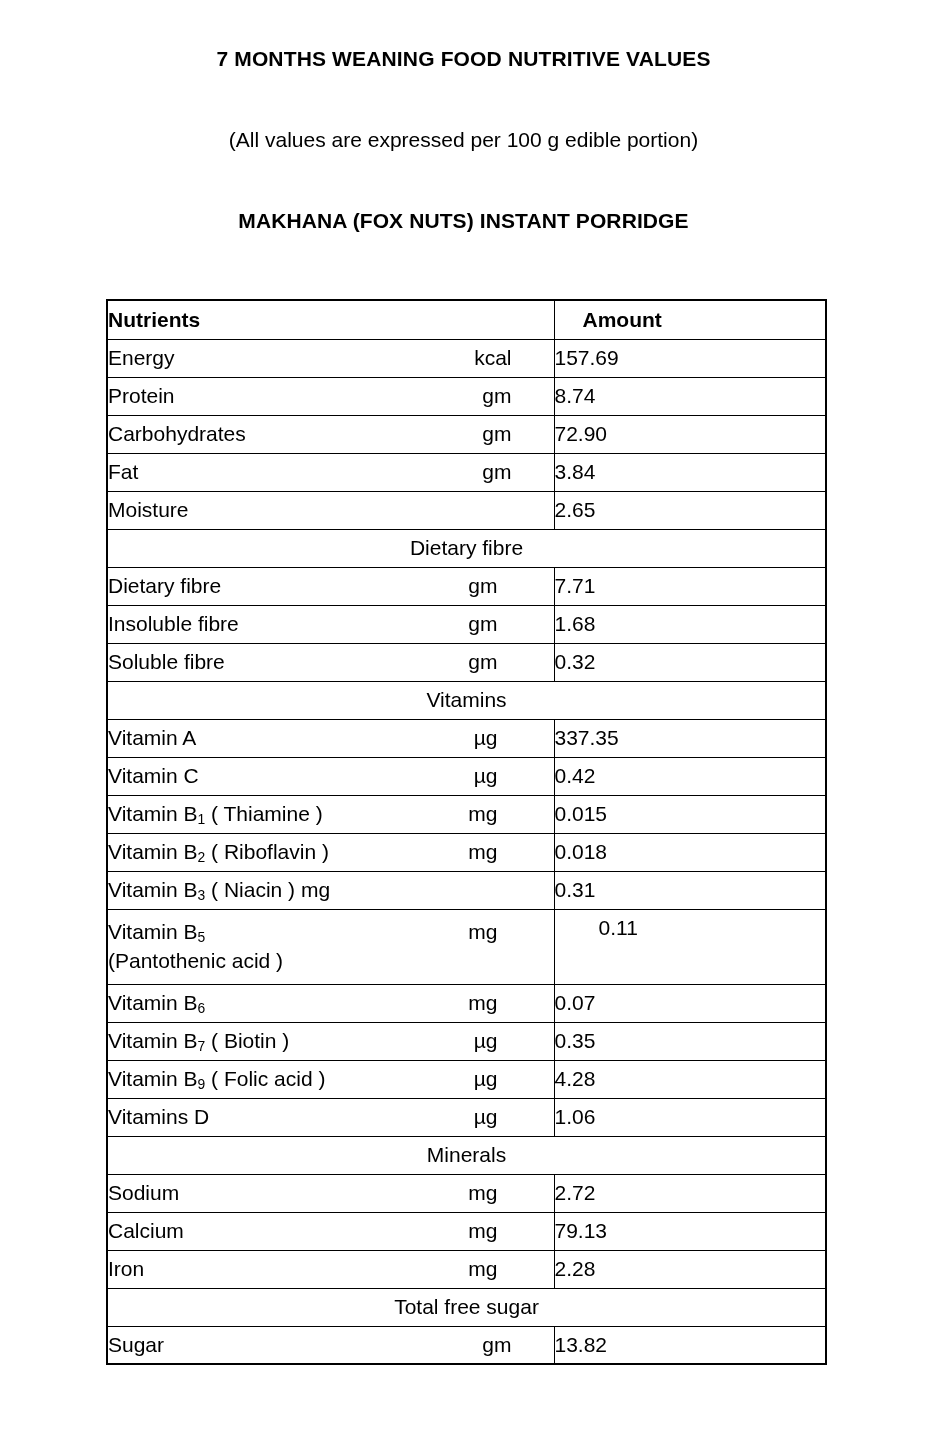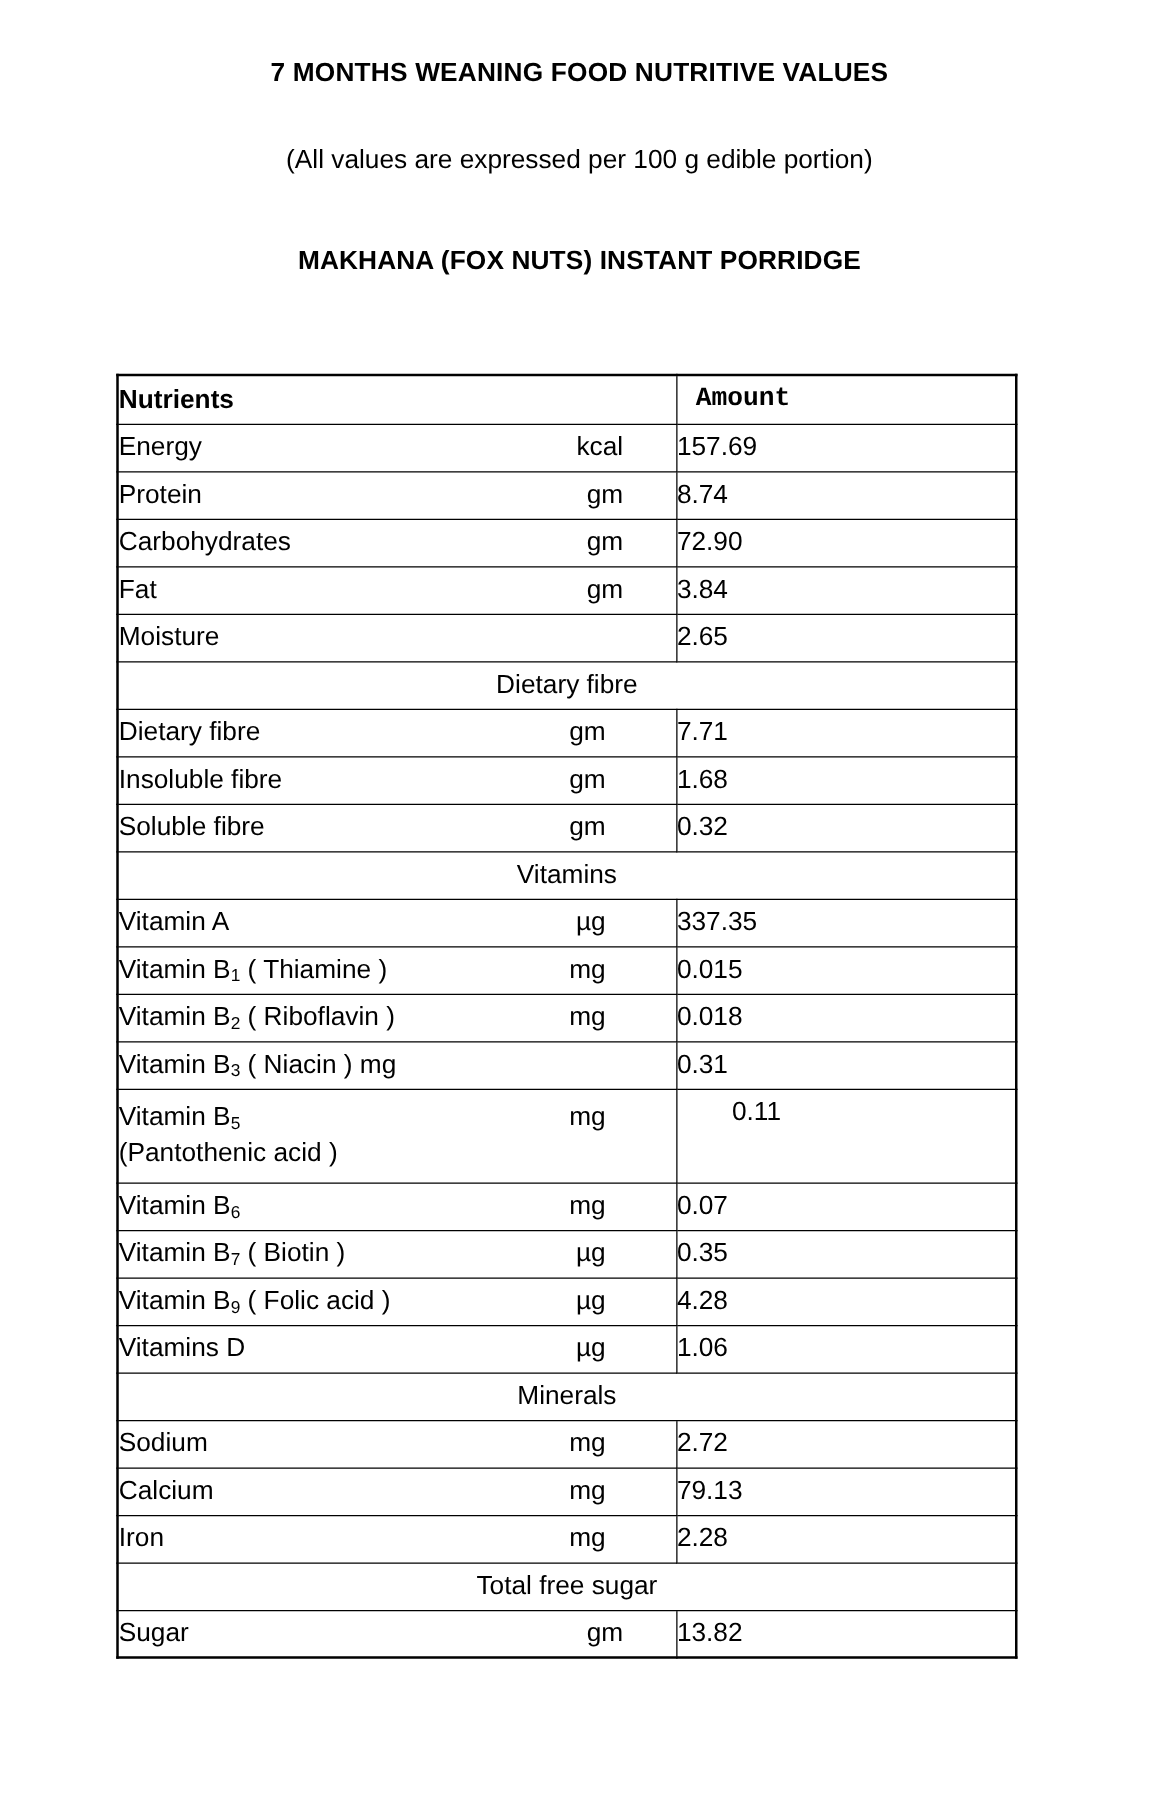--- a/index.html
+++ b/index.html
@@ -31,36 +31,36 @@
     font-size: 21px;
     font-weight: bold;
     letter-spacing: 0.15px;
     line-height: 1.2;
     margin: 0;
   }
   .doc-subtitle {
     font-size: 21px;
     font-weight: normal;
     line-height: 1.2;
-    margin: 0;
+    margin: 12px;
     padding-top: 44px;
   }
   .doc-product {
     font-size: 21px;
     font-weight: bold;
     line-height: 1.2;
     margin: 12px;
     padding-top: 44px;
     letter-spacing: 0.1px;
   }
 
   
   .table-wrap {
     position: absolute;
-    left: 93px;
+    left: 106px;
     top: 299px;
     width: 721px;
   }
   table.nutrition {
     border-collapse: collapse;
     width: 721px;
     table-layout: fixed;
     border: 2px solid #000;
   }
   table.nutrition td,
@@ -74,21 +74,21 @@
 
   .hdr-cell {
     height: 39px;
     font-size: 21px;
     font-weight: bold;
     text-align: left;
     padding-left: 14px;
     box-sizing: border-box;
     white-space: nowrap;
   }
-  .hdr-cell.amount { padding-left: 15px; font-family: Liberation Mono, monospace; }
+  .hdr-cell.amount { padding-left: 28px; }
 
   .row-cell {
     height: 38px;
     box-sizing: border-box;
     margin-left: 28px;
   }
   .nutrient-cell {
     position: relative;
     padding-left: 14px;
     padding-right: 8px;
@@ -256,20 +256,29 @@
               <div class="nutrient-inner">
                 <span class="n-label">Vitamin A</span>
                 <span class="n-unit">µg</span>
               </div>
             </td>
             <td class="row-cell amount-cell">337.35</td>
           </tr>
           <tr>
             <td class="row-cell nutrient-cell gap-micro">
               <div class="nutrient-inner">
+                <span class="n-label">Vitamin C</span>
+                <span class="n-unit">µg</span>
+              </div>
+            </td>
+            <td class="row-cell amount-cell">0.42</td>
+          </tr>
+          <tr>
+            <td class="row-cell nutrient-cell gap-micro">
+              <div class="nutrient-inner">
                 <span class="n-label">Vitamin B<sub>1</sub> ( Thiamine )</span>
                 <span class="n-unit">mg</span>
               </div>
             </td>
             <td class="row-cell amount-cell">0.015</td>
           </tr>
           <tr>
             <td class="row-cell nutrient-cell gap-micro">
               <div class="nutrient-inner">
                 <span class="n-label">Vitamin B<sub>2</sub> ( Riboflavin )</span>

